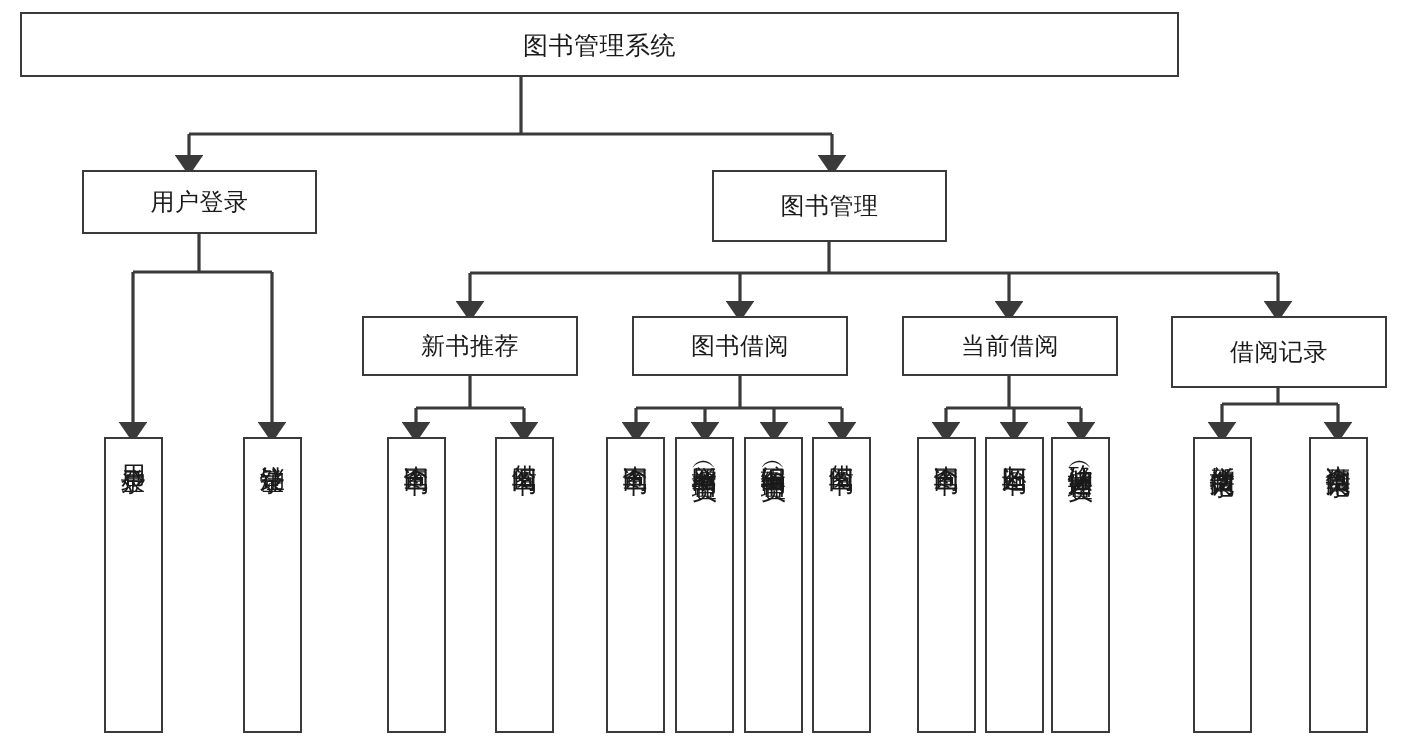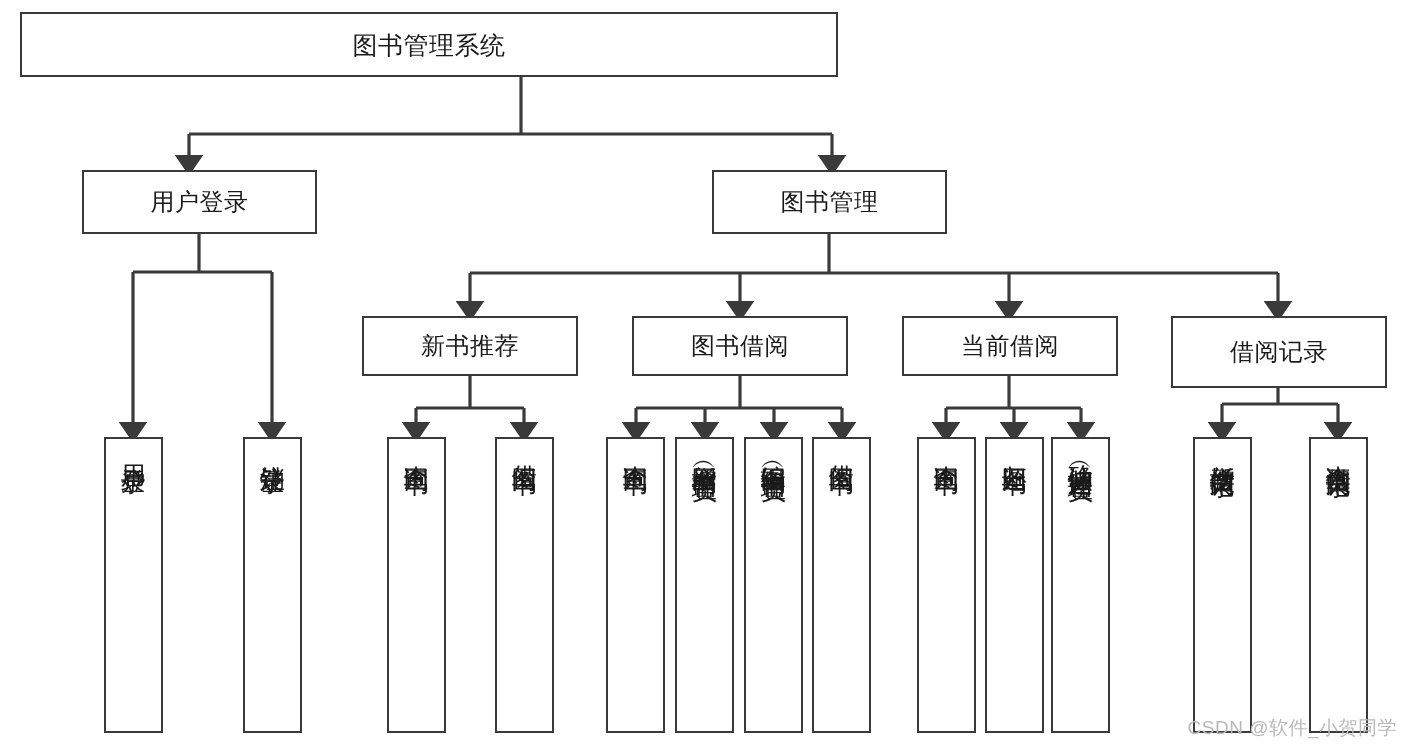--- a/index.html
+++ b/index.html
@@ -123,28 +123,28 @@
       <path d="M1014,408 L1014,429" marker-end="url(#arrow)"></path>
       <path d="M1081,408 L1081,429" marker-end="url(#arrow)"></path>
 
       <path d="M1278,376 L1278,404"></path>
       <path d="M1222,404 L1338,404"></path>
       <path d="M1222,404 L1222,429" marker-end="url(#arrow)"></path>
       <path d="M1338,404 L1338,429" marker-end="url(#arrow)"></path>
     </g>
   </svg>
 
-  <div class="node h root" style="left:20px; top:12px; width:818px; height:65px;">
+  <div class="node h root" style="left:20px; top:12px; width:1159px; height:65px;">
     <span class="label">图书管理系统</span>
   </div>
 
   <div class="node h" style="left:82px; top:170px; width:235px; height:64px;">
     <span class="label">用户登录</span>
   </div>
-  <div class="node h" style="left:712px; top:170px; width:235px; height:64px;">
+  <div class="node h" style="left:712px; top:170px; width:235px; height:72px;">
     <span class="label">图书管理</span>
   </div>
 
   <div class="node h" style="left:632px; top:316px; width:216px; height:60px;">
     <span class="label">图书借阅</span>
   </div>
   <div class="node h" style="left:362px; top:316px; width:216px; height:60px;">
     <span class="label">新书推荐</span>
   </div>
   <div class="node h" style="left:902px; top:316px; width:216px; height:60px;">
@@ -191,15 +191,14 @@
     <span class="label">确认归还（管理员）</span>
   </div>
 
   <div class="node v" style="left:1193px; top:437px; width:59px; height:296px;">
     <span class="label">新增借阅记录</span>
   </div>
   <div class="node v" style="left:1309px; top:437px; width:59px; height:296px;">
     <span class="label">查询借阅记录</span>
   </div>
 
-  <div class="watermark">CSDN @软件_小贺同学</div>
 
 </div>
 
 </body></html>

